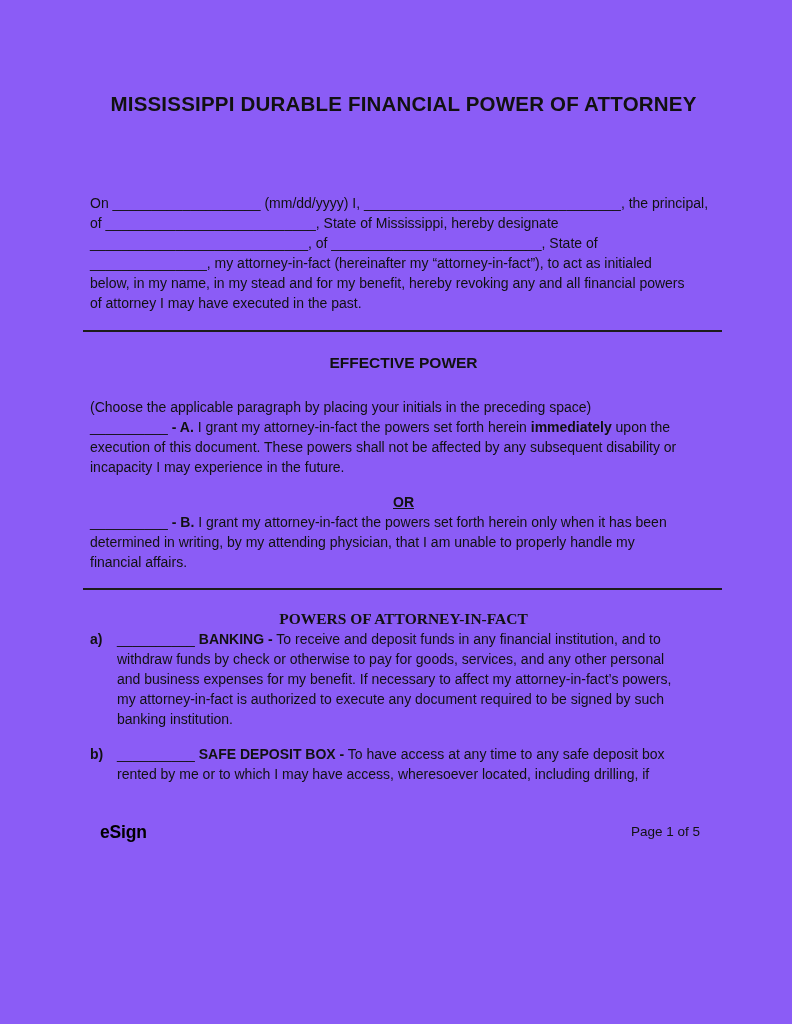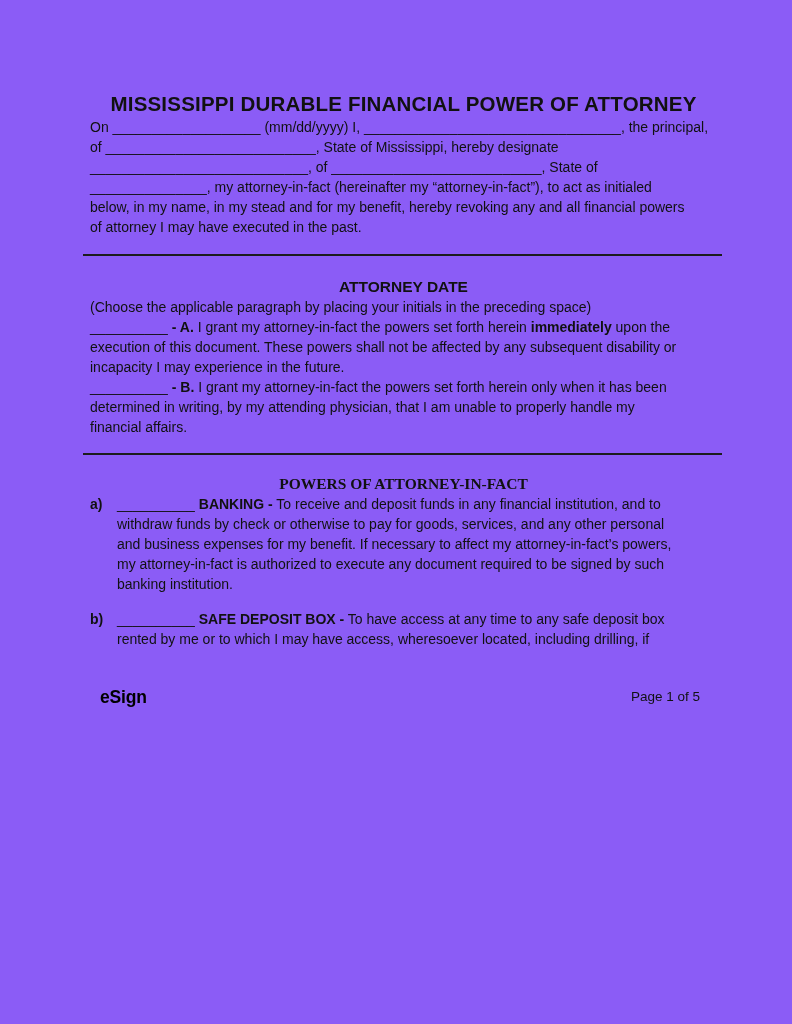--- a/index.html
+++ b/index.html
@@ -50,22 +50,22 @@
   .item-body { flex: 1; white-space: pre-line; }
   .footer {
     display: flex;
     justify-content: space-between;
     align-items: flex-start;
     margin-top: 38px;
     padding: 0 17px 0 10px;
   }
   .brand { font-weight: bold; font-size: 17.5px; letter-spacing: -0.2px; color: #000; }
   .page-num { font-size: 13.5px; }
-  .mt76 { }
-  .mt24 { }
+  .mt76 { margin-top: 76px; }
+  .mt24 { margin-top: 24px; }
   .mt21 { margin-top: 21px; }
   .mt19 { margin-top: 19px; font-family: Liberation Serif, serif; }
   .mt18 { }
   .mt17 { margin-top: 17px; }
   .mt16 { margin-top: 16px; }
   .mt15 { margin-top: 15px; }
   .mt14 { }
 </style>
 </head>
 <body>
@@ -76,28 +76,29 @@
 
   <p class="pre mt76">On ___________________ (mm/dd/yyyy) I, _________________________________, the principal,
 of ___________________________, State of Mississippi, hereby designate
 ____________________________, of ___________________________, State of
 _______________, my attorney-in-fact (hereinafter my “attorney-in-fact”), to act as initialed
 below, in my name, in my stead and for my benefit, hereby revoking any and all financial powers
 of attorney I may have executed in the past.</p>
 
   <div class="rule mt17"></div>
 
-  <h2 class="section-heading mt21">ATTORNEY DATE</h2>
+  <h2 class="section-heading mt21">EFFECTIVE POWER</h2>
 
   <p class="mt24">(Choose the applicable paragraph by placing your initials in the preceding space)</p>
 
   <p class="pre mt14"><span>__________ </span><b>- A.</b><span> I grant my attorney-in-fact the powers set forth herein </span><b>immediately</b><span> upon the
 execution of this document. These powers shall not be affected by any subsequent disability or
 incapacity I may experience in the future.</span></p>
 
+  <p class="or-separator mt15">OR</p>
 
   <p class="pre mt18"><span>__________ </span><b>- B.</b><span> I grant my attorney-in-fact the powers set forth herein only when it has been
 determined in writing, by my attending physician, that I am unable to properly handle my
 financial affairs.</span></p>
 
   <div class="rule mt16"></div>
 
   <h2 class="section-heading mt19">POWERS OF ATTORNEY-IN-FACT</h2>
 
 

